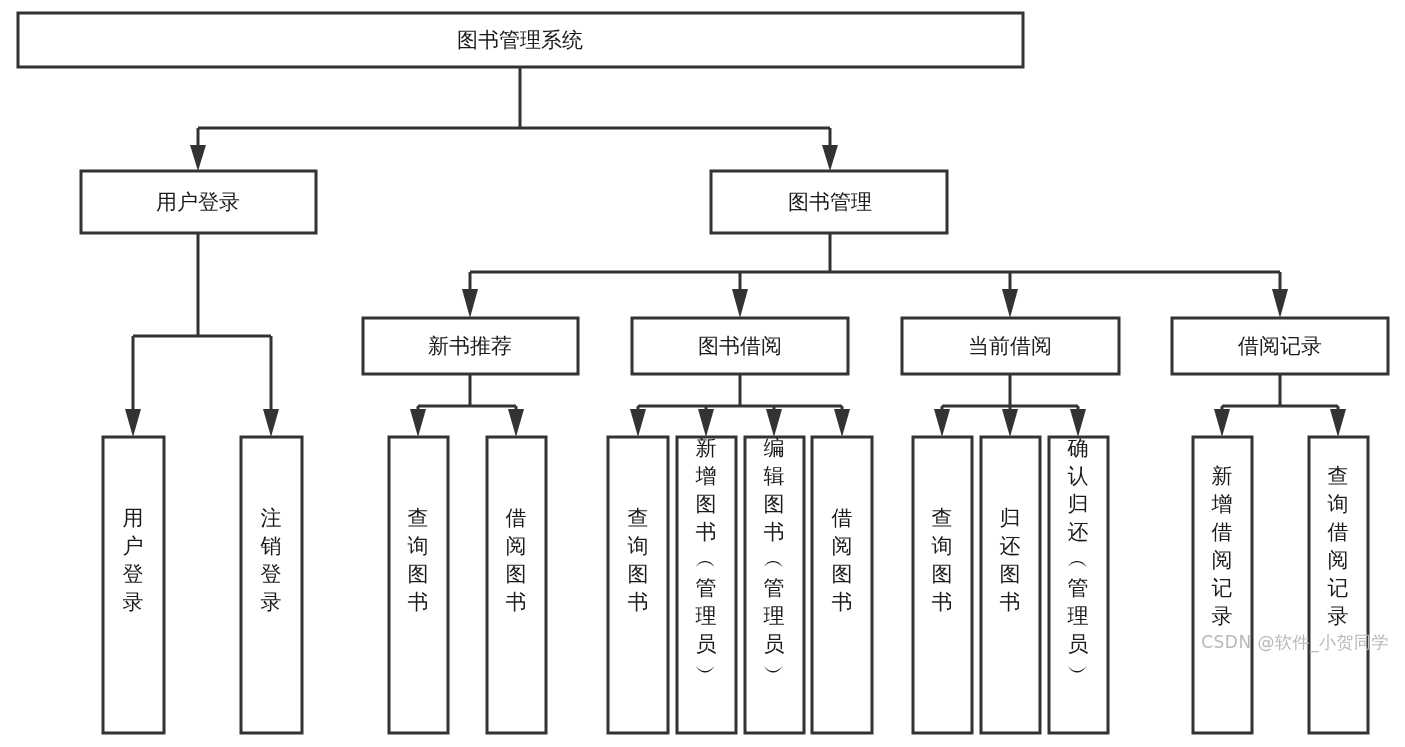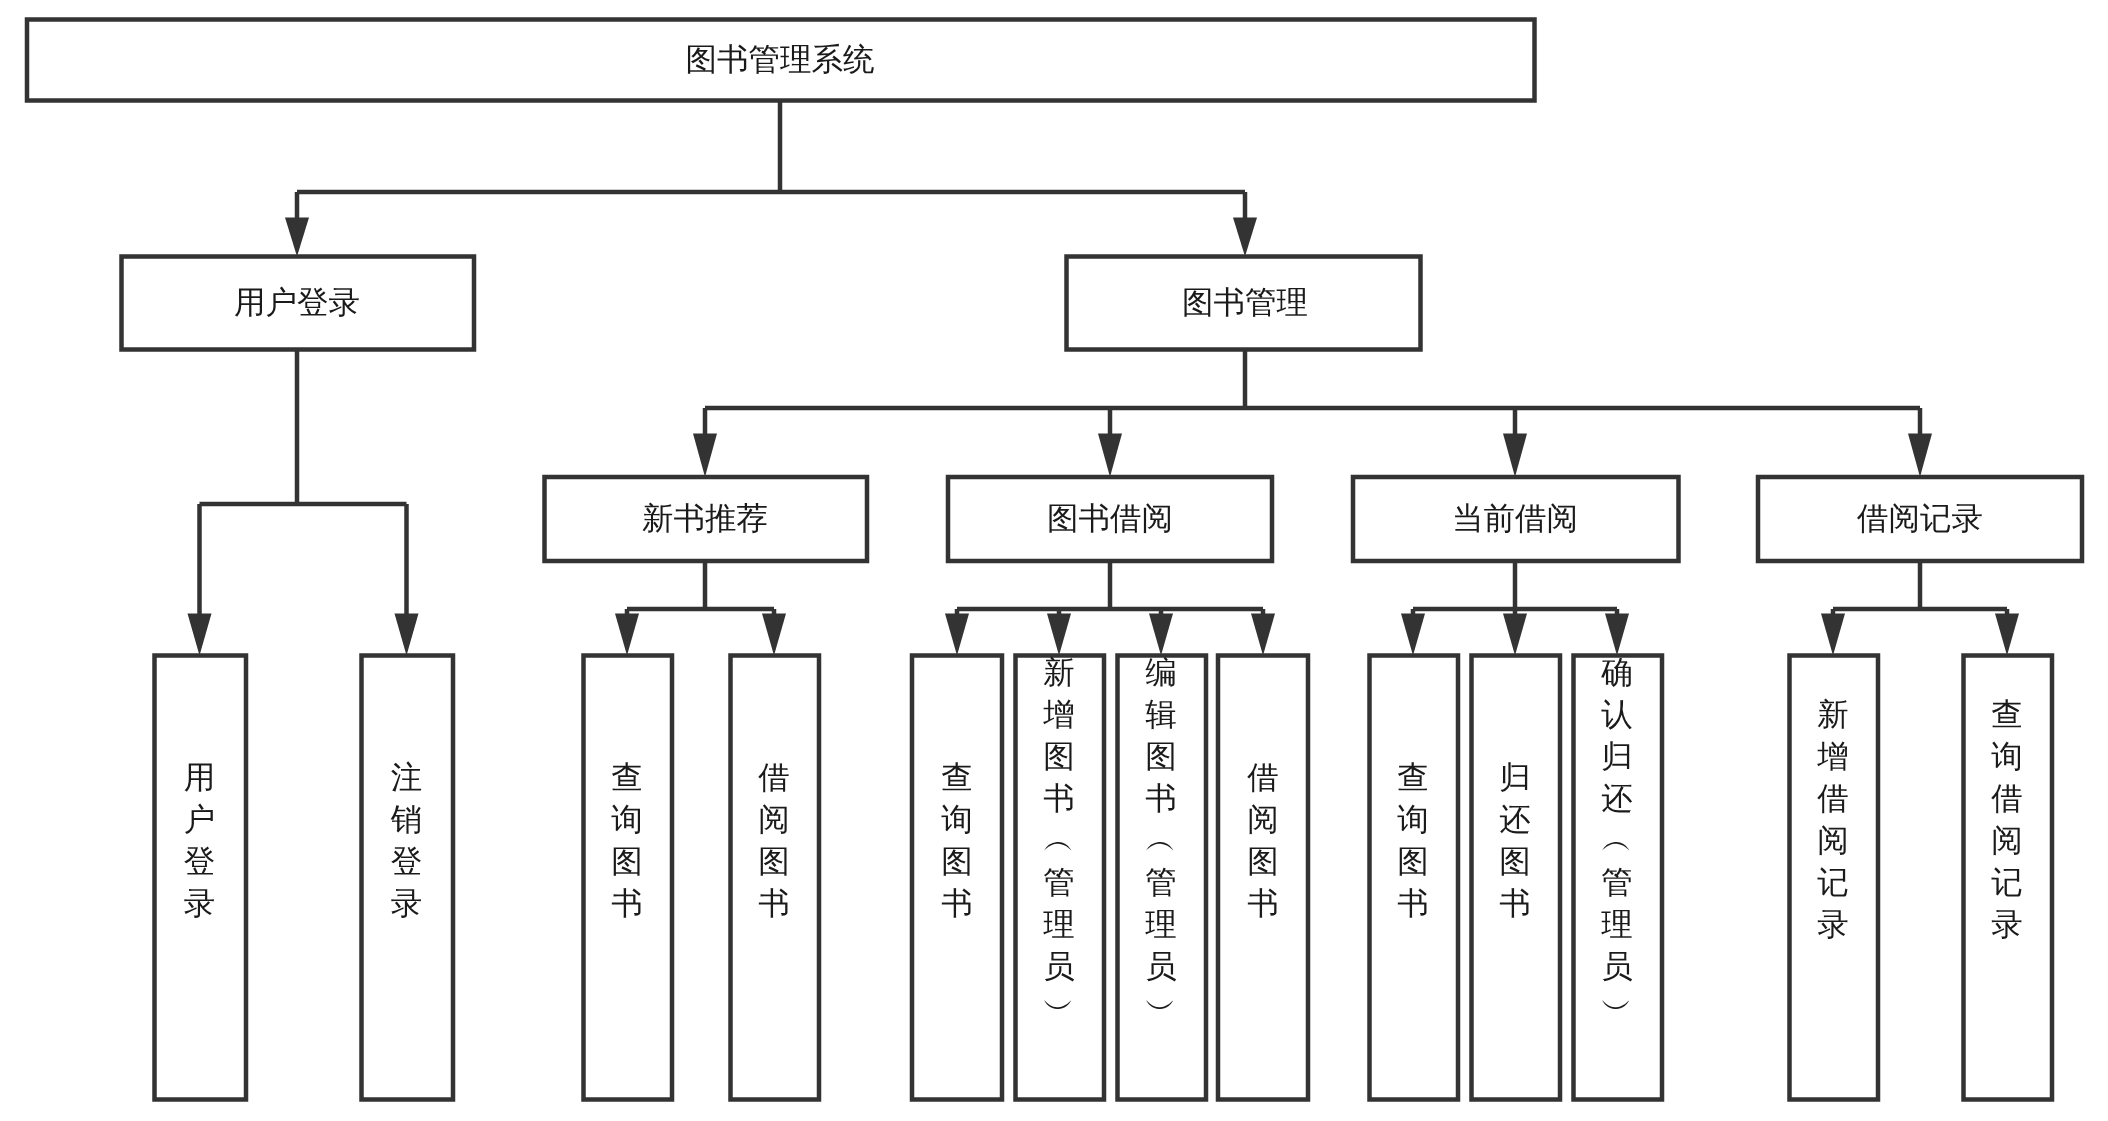--- a/index.html
+++ b/index.html
@@ -220,13 +220,14 @@
       <rect class="node-box" x="1193" y="437" width="59" height="296"></rect>
       <text class="node-label-v leaf-text" x="1222" y="483"><tspan x="1222" y="483">新</tspan><tspan x="1222" y="511">增</tspan><tspan x="1222" y="539">借</tspan><tspan x="1222" y="567">阅</tspan><tspan x="1222" y="595">记</tspan><tspan x="1222" y="623">录</tspan></text>
     </g>
     <g>
       <rect class="node-box" x="1309" y="437" width="59" height="296"></rect>
       <text class="node-label-v leaf-text" x="1338" y="483"><tspan x="1338" y="483">查</tspan><tspan x="1338" y="511">询</tspan><tspan x="1338" y="539">借</tspan><tspan x="1338" y="567">阅</tspan><tspan x="1338" y="595">记</tspan><tspan x="1338" y="623">录</tspan></text>
     </g>
 
   </svg>
 
+  <div class="watermark">CSDN @软件_小贺同学</div>
 </div>
 
 </body></html>

